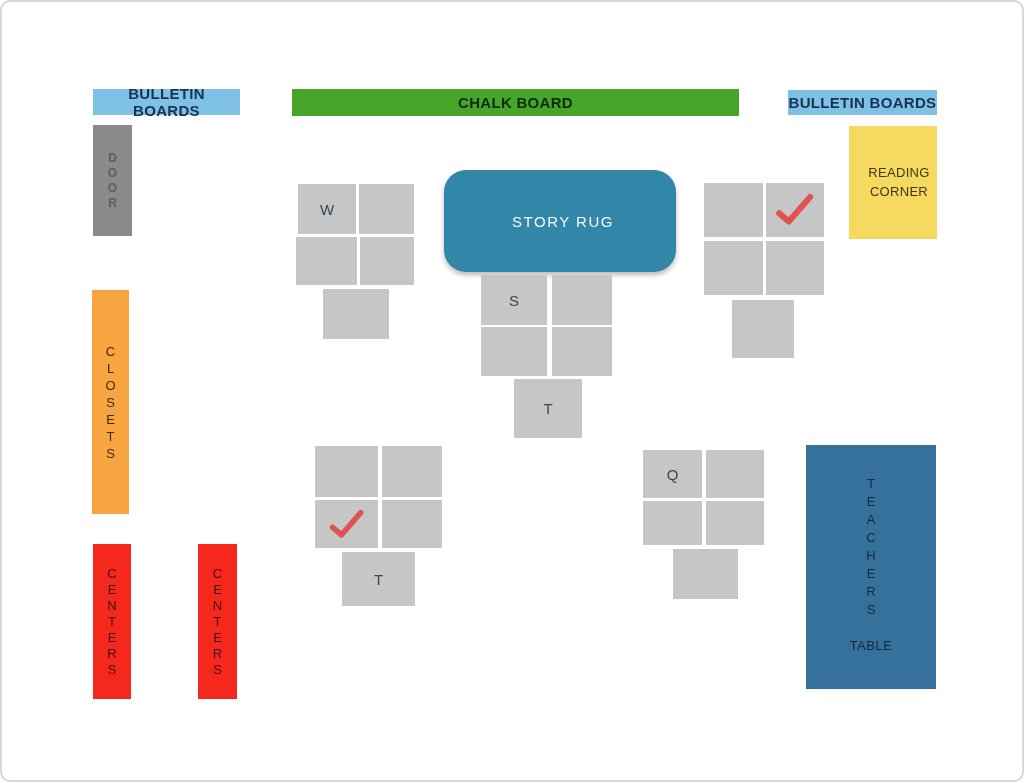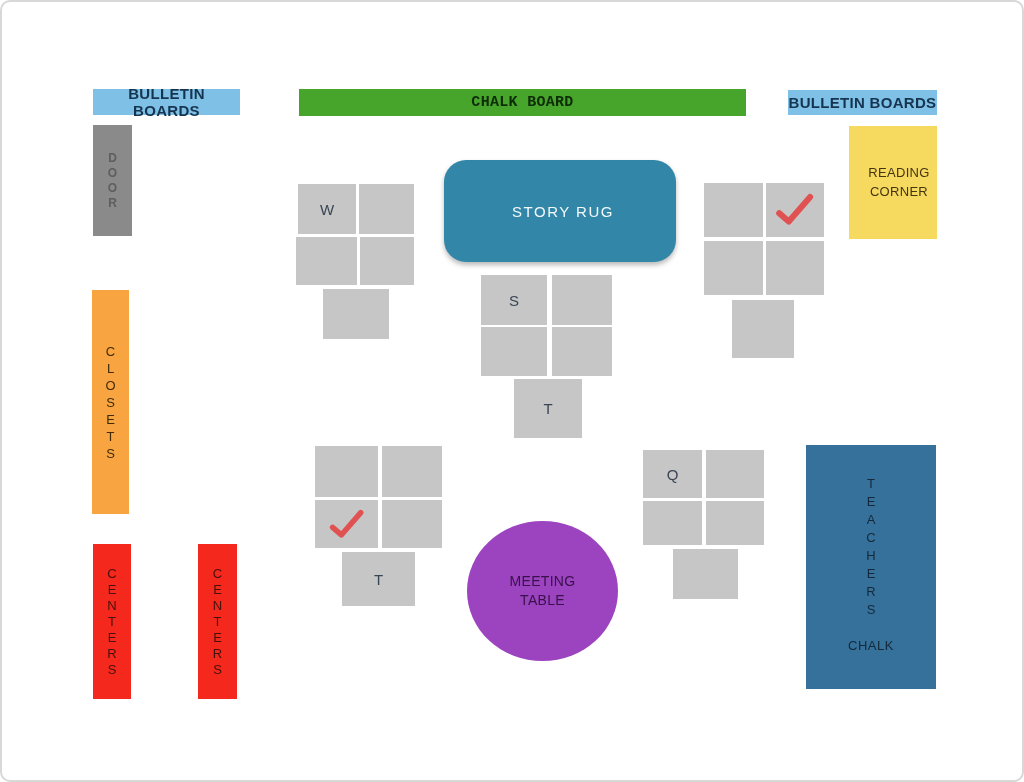--- a/index.html
+++ b/index.html
@@ -112,42 +112,42 @@
 </style>
 </head>
 <body>
 
 <div class="page">
 
   <div class="zone bulletin" style="left:91px; top:87px; width:147px; height:26px;">
     <span class="board-label">BULLETIN BOARDS</span>
   </div>
 
-  <div class="zone chalk" style="left:297px; top:87px; width:447px; height:27px;font-family:Liberation Mono, monospace;">
+  <div class="zone chalk" style="left:290px; top:87px; width:447px; height:27px;">
     <span class="board-label">CHALK BOARD</span>
   </div>
 
   <div class="zone bulletin" style="left:786px; top:88px; width:149px; height:25px;">
     <span class="board-label">BULLETIN BOARDS</span>
   </div>
 
   <div class="zone vstrip door" style="left:91px; top:123px; width:39px; height:111px;">
     <span class="vletters">
         <span>D</span>
         <span>O</span>
         <span>O</span>
         <span>R</span>
       </span>
   </div>
 
   <div class="zone reading" style="left:847px; top:124px; width:88px; height:113px;">
     <div class="inner">READING CORNER</div>
   </div>
 
-  <div class="zone rug" style="left:442px; top:158px; width:232px; height:102px;padding-left:6px;">
+  <div class="zone rug" style="left:442px; top:168px; width:232px; height:102px;padding-left:6px;">
     <span>STORY RUG</span>
   </div>
 
   <div class="zone vstrip closets" style="left:90px; top:288px; width:37px; height:224px;">
     <span class="vletters">
         <span>C</span>
         <span>L</span>
         <span>O</span>
         <span>S</span>
         <span>E</span>
@@ -173,36 +173,33 @@
         <span>C</span>
         <span>E</span>
         <span>N</span>
         <span>T</span>
         <span>E</span>
         <span>R</span>
         <span>S</span>
       </span>
   </div>
 
-  <div class="zone meeting" style="left:465px; top:519px; width:151px; height:140px;">
-    <div class="inner">MEETING TABLE</div>
-  </div>
 
   <div class="zone tdesk" style="left:804px; top:443px; width:130px; height:244px;">
     <span class="vletters">
         <span>T</span>
         <span>E</span>
         <span>A</span>
         <span>C</span>
         <span>H</span>
         <span>E</span>
         <span>R</span>
         <span>S</span>
       </span>
-    <span class="desk-word">CHALK</span>
+    <span class="desk-word">TABLE</span>
   </div>
 
   <div>
     <div class="sq" style="left:296px; top:182px; width:58px; height:50px;">
       <span class="seat-letter">W</span>
     </div>
     <div class="sq" style="left:357px; top:182px; width:55px; height:50px;"></div>
     <div class="sq" style="left:294px; top:235px; width:61px; height:48px;"></div>
     <div class="sq" style="left:358px; top:235px; width:54px; height:48px;"></div>
     <div class="sq" style="left:321px; top:287px; width:66px; height:50px;"></div>

